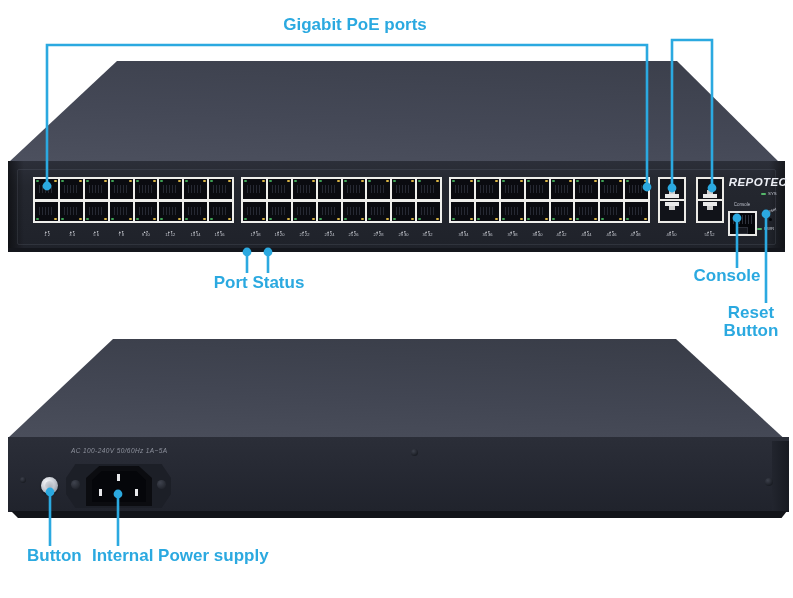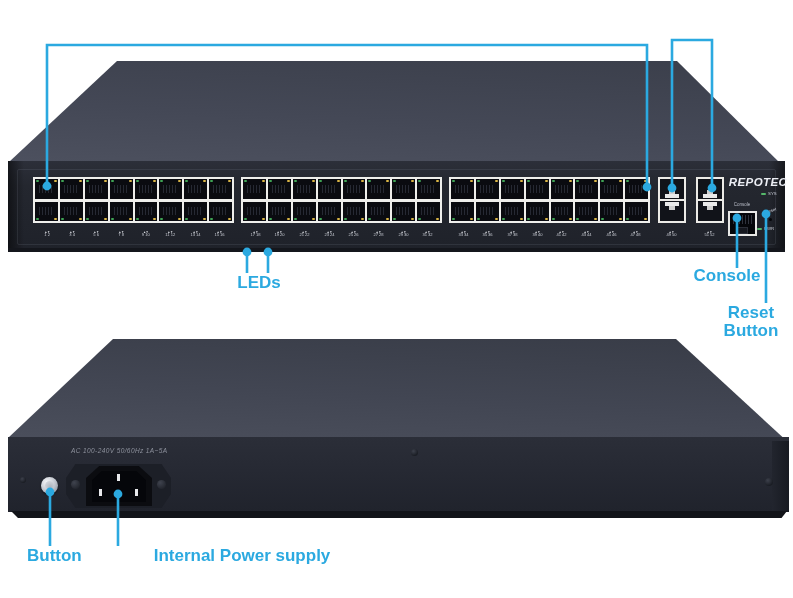--- a/index.html
+++ b/index.html
@@ -7,21 +7,21 @@
   #stage{position:relative;width:793px;height:598px;background:#ffffff;overflow:hidden;}
 
   
   .callout{position:absolute;color:#2ba9e0;font-weight:bold;font-size:17px;line-height:18px;text-align:center;}
   .lbl-poe{left:160px;top:16px;width:390px;}
   .lbl-sfp{left:633px;top:1px;width:120px;}
   .lbl-portstatus{left:159px;top:274px;width:200px;}
   .lbl-consoleport{left:667px;top:267px;width:120px;}
   .lbl-resetbutton{left:696px;top:304px;width:110px;}
   .lbl-ground{left:27px;top:547px;width:120px;text-align:left;}
-  .lbl-power{left:112px;top:546px;width:260px;text-align:center;line-height:19px;}
+  .lbl-power{left:92px;top:546px;width:260px;text-align:left;line-height:19px;}
 
   
   #callout-svg{position:absolute;left:0;top:0;width:793px;height:598px;z-index:30;pointer-events:none;}
   #callout-svg path, #callout-svg line{stroke:#2ba9e0;stroke-width:2.6;fill:none;}
   #callout-svg circle{fill:#2ba9e0;}
 
   
   .fv-top{position:absolute;left:9px;top:61px;width:775px;height:106px;
     background:linear-gradient(183deg,#3b3f4b 0%,#444856 55%,#4d515f 100%);
     clip-path:polygon(108px 0px,668px 0px,775px 106px,0px 101px);}
@@ -501,22 +501,23 @@
     <line x1="737" y1="218" x2="737" y2="268"></line>
     <circle cx="737" cy="218" r="4.4"></circle>
     <line x1="766" y1="214" x2="766" y2="303"></line>
     <circle cx="766" cy="214" r="4.4"></circle>
     <line x1="50" y1="492" x2="50" y2="546"></line>
     <circle cx="50" cy="492" r="4.4"></circle>
     <line x1="118" y1="494" x2="118" y2="546"></line>
     <circle cx="118" cy="494" r="4.4"></circle>
   </svg>
 
+  <div class="callout lbl-poe">Gigabit PoE ports</div>
   <div class="callout lbl-portstatus">
-    <div>LEDs</div>
+    <div>Port Status</div>
   </div>
   <div class="callout lbl-consoleport">
     <div>Console</div>
   </div>
   <div class="callout lbl-resetbutton">
     <div>Reset</div>
     <div>Button</div>
   </div>
   <div class="callout lbl-ground">Button</div>
   <div class="callout lbl-power">

